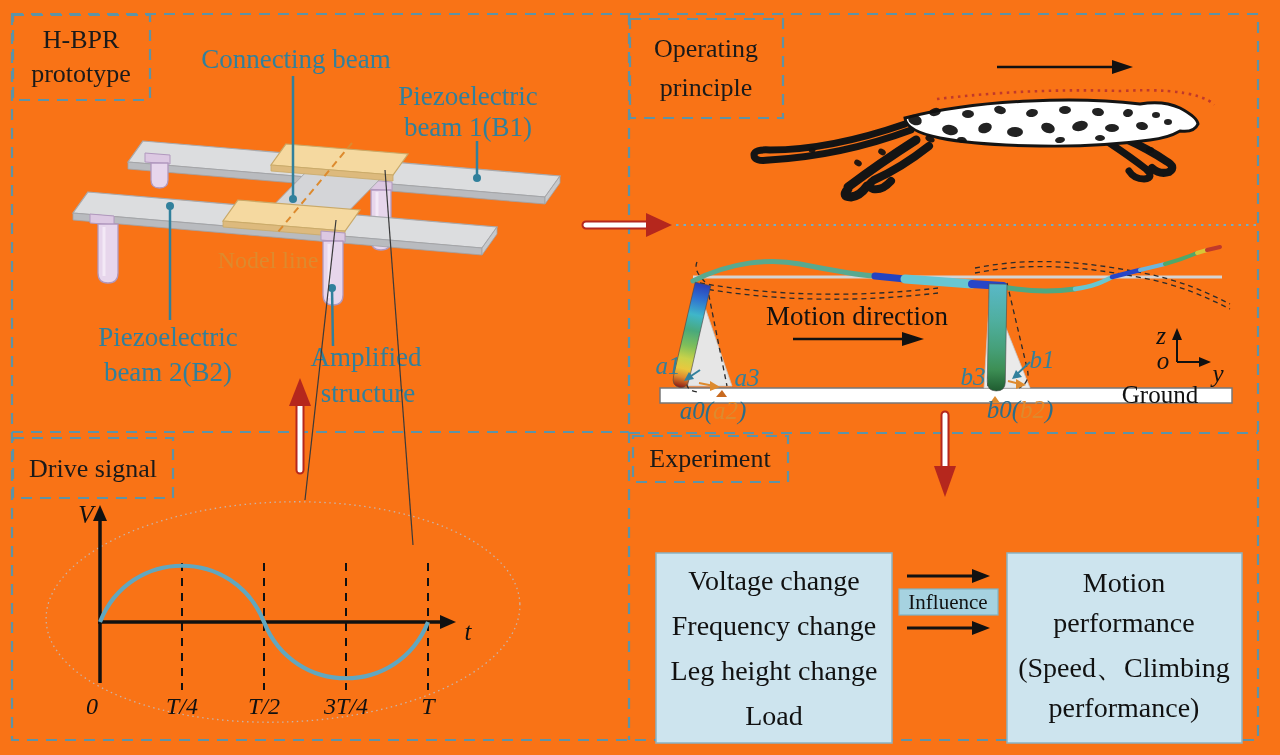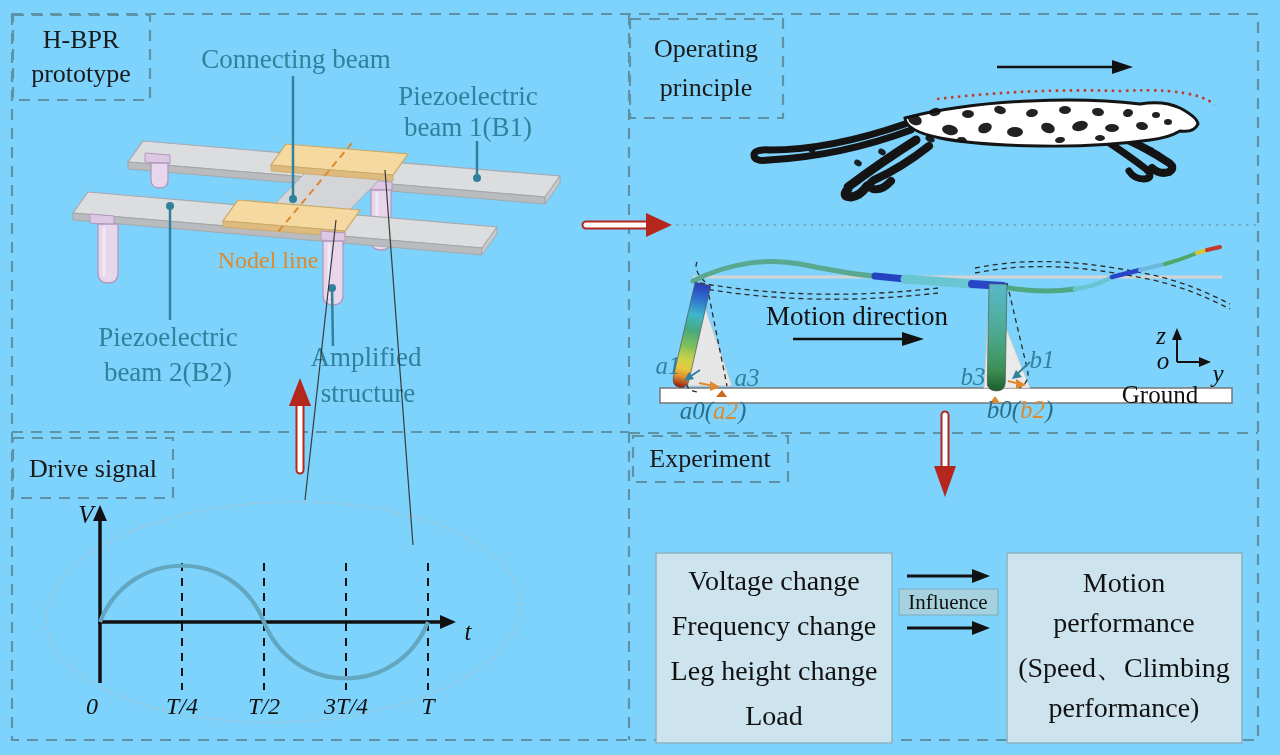--- a/index.html
+++ b/index.html
@@ -1,16 +1,16 @@
 <!DOCTYPE html>
 <html><head>
 <meta charset="utf-8">
 <style>
   html,body{margin:0;padding:0;background:#ffffff;}
-  .stage{position:relative;width:1280px;height:755px;background:#7dd3fc;overflow:hidden;
+  .stage{position:relative;width:1280px;height:755px;background:#f97316;overflow:hidden;
          font-family:"Liberation Serif","DejaVu Serif",serif;}
   svg{position:absolute;left:0;top:0;}
   text{font-family:"Liberation Serif","DejaVu Serif",serif;}
   .ttl{font-size:26px;fill:#1a1a1a;}
   .teal{font-size:27px;fill:#31809c;}
   .small-ital{font-size:25px;font-style:italic;}
 </style>
 </head>
 <body>
 

